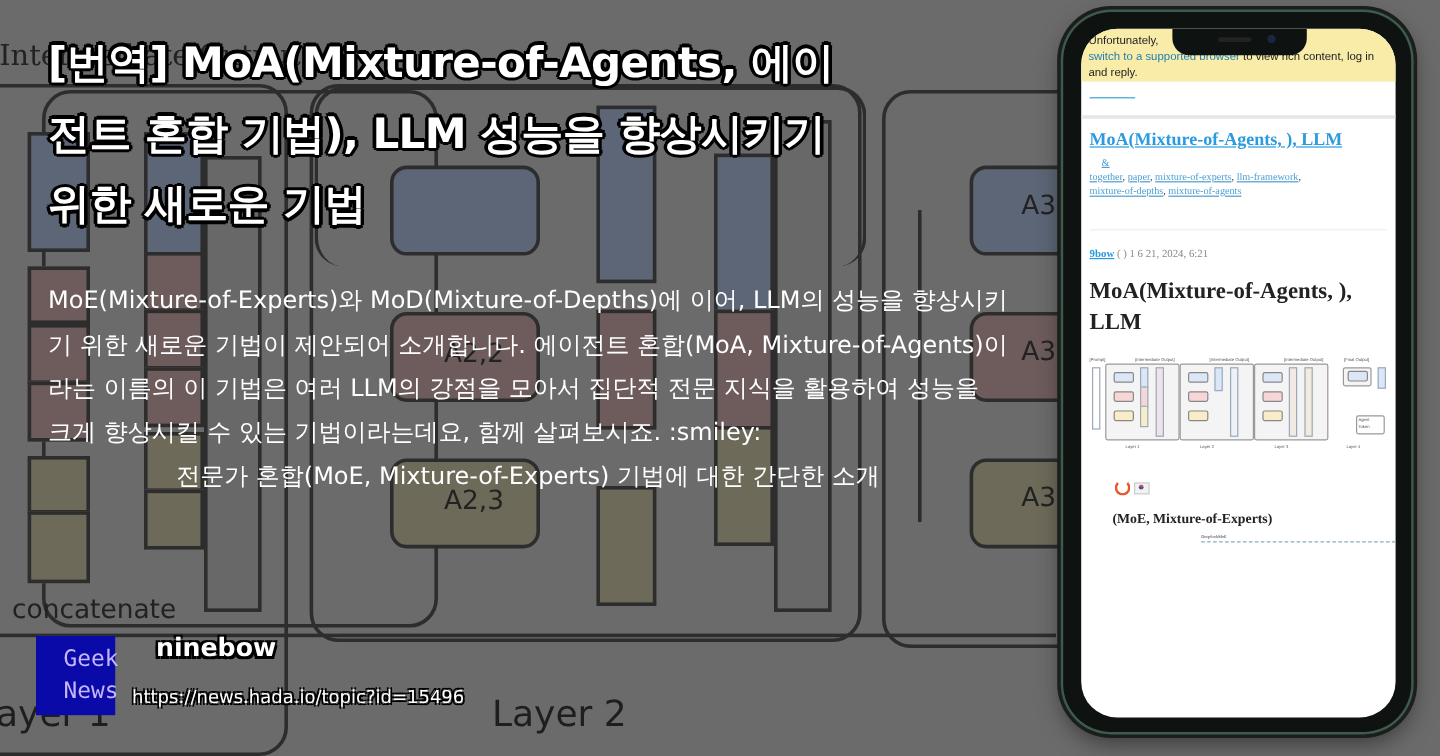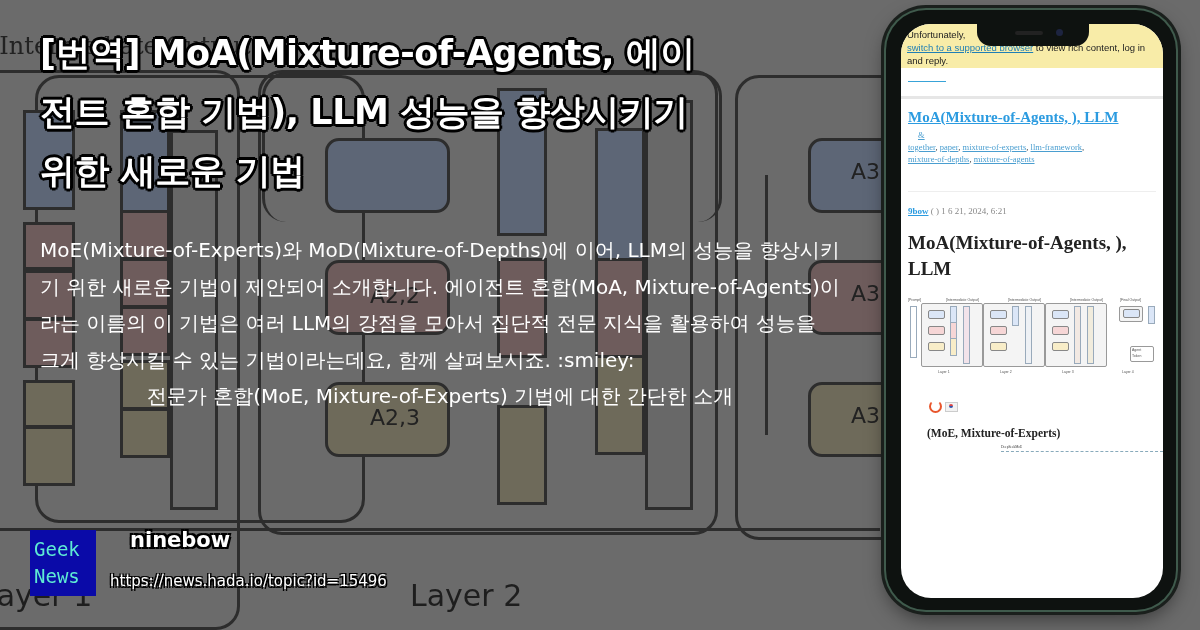--- a/index.html
+++ b/index.html
@@ -32,21 +32,21 @@
     letter-spacing: -0.5px;
   }
   .desc {
     position: absolute; left: 40px; top: 232px; width: 800px; height: 276px; overflow: hidden;
     font-size: 20px; line-height: 36.5px; color: #fff;
   }
   .desc .author { display: block; }
   
   .logo {
     position: absolute; left: 30px; top: 530px; width: 66px; height: 66px;
-    background: #0a0aa8; color: #5eead4; box-sizing: border-box; padding: 6px 0 0 4px;
+    background: #0a0aa8; color: #c4b5fd; box-sizing: border-box; padding: 6px 0 0 23px;
     font-family: "DejaVu Sans Mono", monospace; font-size: 19px; line-height: 27px;
   }
   .username {
     position: absolute; left: 110px; top: 528px; color: #fff; font-weight: bold; font-size: 21px;
     text-shadow: -2px -2px 0 #000, 2px -2px 0 #000, -2px 2px 0 #000, 2px 2px 0 #000;
     padding-left: 20px;
   }
   .url {
     position: absolute; left: 110px; top: 572px; color: #fff; font-size: 15px;
     text-shadow: -1.5px -1.5px 0 #000, 1.5px -1.5px 0 #000, -1.5px 1.5px 0 #000, 1.5px 1.5px 0 #000;
@@ -65,21 +65,21 @@
   .notch {
     position: absolute; left: 76px; top: 0; width: 112px; height: 22px;
     background: #0e1210; border-radius: 0 0 14px 14px; z-index: 3;
   }
   .notch .speaker { position: absolute; left: 38px; top: 7px; width: 28px; height: 4px; border-radius: 2px; background: #222; }
   .notch .cam { position: absolute; left: 79px; top: 5px; width: 7px; height: 7px; border-radius: 50%; background: #1d2440; }
   .banner {
     background: #f8eca8; padding: 4px 6px 6px 6px; font-family: "Liberation Sans", sans-serif;
     font-size: 9.5px; line-height: 13px; color: #222; height: 44px; box-sizing: border-box;
   }
-  .banner a { color: #1f7fb6; text-decoration: underline; }
+  .banner a { color: #1f7fb6; }
   .banner .gap { display: inline-block; width: 80px; }
   .nav-link { margin: 12px 0 0 7px; width: 38px; height: 1px; border-bottom: 1px solid #38a3d8; }
   .sep { height: 3px; background: #e6e6e6; margin-top: 14px; }
   .topic-title {
     margin: 8px 7px 0 7px; color: #2b9be0; font-weight: bold; font-size: 15px; line-height: 20px;
     text-decoration: underline;
   }
   .tags { margin: 2px 7px 0 7px; font-size: 8.5px; line-height: 12px; color: #444; }
   .tags a { color: #4a9ed0; text-decoration: underline; }
   .sep2 { height: 1px; background: #eee; margin: 26px 7px 0 7px; }
@@ -149,20 +149,21 @@
   </div>
   <div class="agent red" style="left:808px;top:260px;width:100px;height:75px;">
     <span class="agent-lbl" style="left:40px;top:18px;">A3,2</span>
   </div>
   <div class="agent yel" style="left:808px;top:382px;width:100px;height:75px;">
     <span class="agent-lbl" style="left:40px;top:18px;">A3,3</span>
   </div>
 
   <div class="hline" style="left:0;top:528px;width:880px;"></div>
   <div class="vline" style="left:765px;top:175px;height:260px;"></div>
+  <span class="lbl" style="left:10px;top:496px;font-size:22px;font-family:'DejaVu Sans',sans-serif;">concatenate</span>
   <span class="layer-lbl" style="left:-20px;top:578px;">Layer 1</span>
   <span class="layer-lbl" style="left:410px;top:578px;">Layer 2</span>
 </div>
 
 <div class="title">[번역] MoA(Mixture-of-Agents, 에이전트 혼합 기법), LLM 성능을 향상시키기 위한 새로운 기법</div>
 
 <div class="desc">
   <span>MoE(Mixture-of-Experts)와 MoD(Mixture-of-Depths)에 이어, LLM의 성능을 향상시키기 위한 새로운 기법이 제안되어 소개합니다. 에이전트 혼합(MoA, Mixture-of-Agents)이라는 이름의 이 기법은 여러 LLM의 강점을 모아서 집단적 전문 지식을 활용하여 성능을 크게 향상시킬 수 있는 기법이라는데요, 함께 살펴보시죠. :smiley:</span>
   <span style="display:block;text-align:center;">전문가 혼합(MoE, Mixture-of-Experts) 기법에 대한 간단한 소개</span>
 </div>

